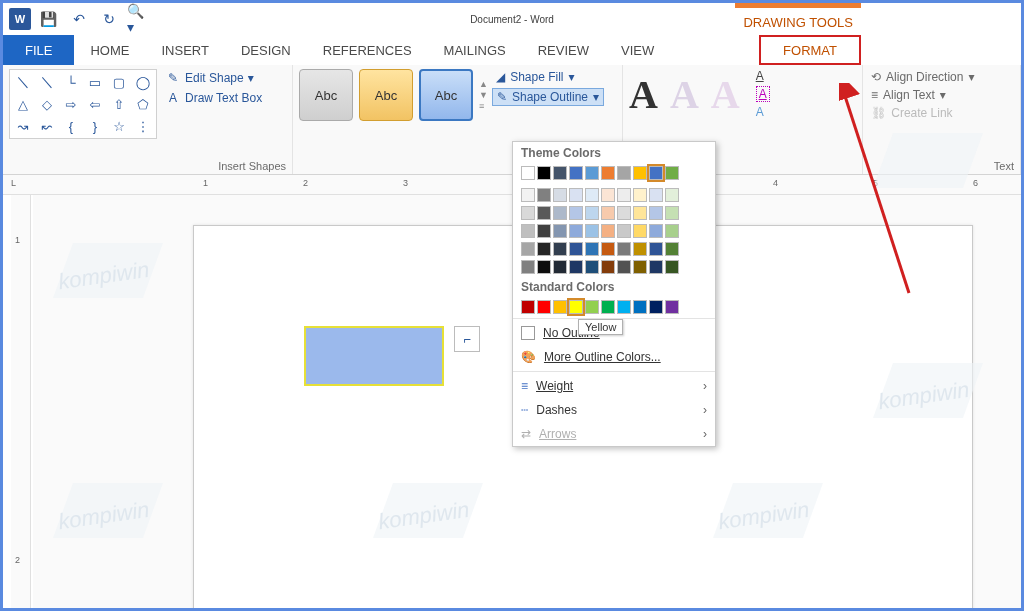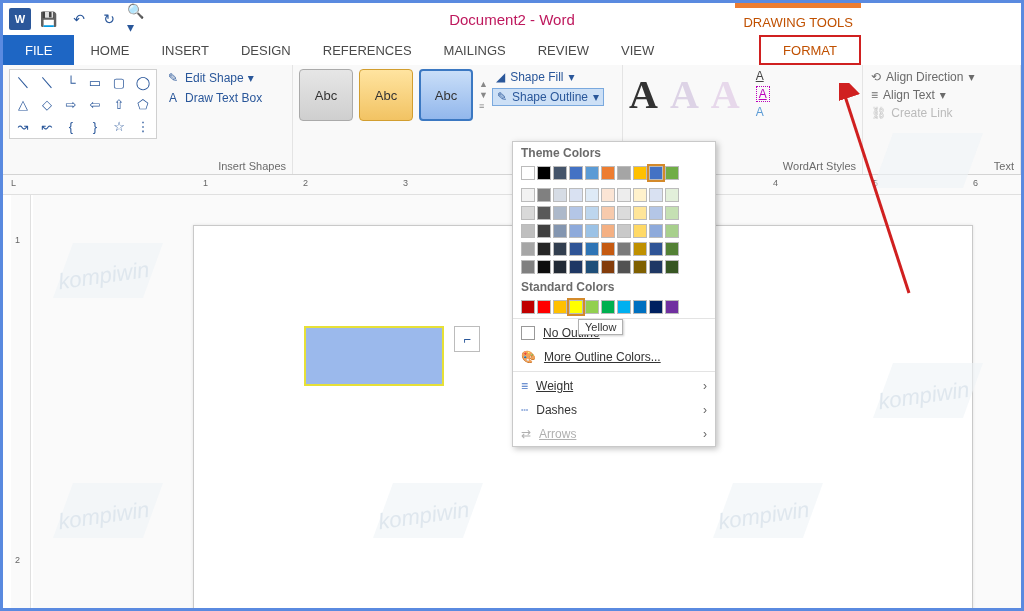--- a/index.html
+++ b/index.html
@@ -1,21 +1,21 @@
 <!DOCTYPE html>
 <html><head>
 <meta charset="utf-8">
 <style>
 * { margin: 0; padding: 0; box-sizing: border-box; font-family: "Segoe UI", Arial, sans-serif; }
 body { width: 1024px; height: 611px; background: #fff; border: 3px solid #5a8ae0; position: relative; overflow: hidden; }
 .titlebar { height: 32px; display: flex; align-items: center; background: #fff; position: relative; }
 .qat { display: flex; align-items: center; gap: 6px; padding-left: 6px; }
 .word-icon { width: 22px; height: 22px; background: #2b579a; color: #fff; display: flex; align-items: center; justify-content: center; font-size: 11px; font-weight: bold; border-radius: 2px; }
 .qat-btn { width: 24px; height: 24px; display: flex; align-items: center; justify-content: center; color: #2a579a; font-size: 14px; }
-.title-label { position: absolute; left: 50%; transform: translateX(-50%); font-size: 15px; color: #be185d; }
+.title-label { position: absolute; left: 50%; transform: translateX(-50%); font-size: 10px; color: #404040; }
 .drawing-tools-tab { position: absolute; right: 160px; top: 0; height: 32px; background: #fff; border-top: 5px solid #ed7d31; padding: 2px 8px 0 8px; color: #c05000; font-size: 13px; display: flex; align-items: center; }
 .tabs { height: 30px; display: flex; align-items: center; background: #fff; font-size: 13px; }
 .tab { padding: 0 16px; height: 30px; display: flex; align-items: center; color: #4a4a4a; cursor: pointer; }
 .tab.file { background: #1e66c4; color: #fff; padding: 0 22px; }
 .tab.format { border: 2px solid #d02020; color: #c05000; margin-left: auto; margin-right: 160px; padding: 0 22px; }
 .ribbon { height: 110px; background: #f9f9f9; border-bottom: 1px solid #d4d4d4; display: flex; position: relative; }
 .group { border-right: 1px solid #e4e4e4; padding: 4px 6px 2px 6px; display: flex; flex-direction: column; justify-content: space-between; }
 .group-label { font-size: 11px; color: #6b6b6b; text-align: right; }
 .shapes-gallery { display: flex; gap: 4px; }
 .shape-grid { display: grid; grid-template-columns: repeat(6, 22px); grid-template-rows: repeat(3, 20px); gap: 2px; border: 1px solid #d0d0d0; background: #fff; padding: 2px; }
@@ -146,21 +146,20 @@
     <div class="wordart-prev">
       <div class="wa wa1">A</div>
       <div class="wa wa2">A</div>
       <div class="wa wa3">A</div>
       <div style="display:flex;flex-direction:column;gap:3px;color:#888;font-size:12px;margin-left:4px">
         <span style="text-decoration:underline;color:#444">A</span>
         <span style="text-decoration:underline;color:#b0b;border:1px dotted #b0b;padding:0 2px">A</span>
         <span style="color:#5b9bd5">A</span>
       </div>
     </div>
-    <div class="group-label">WordArt Styles</div>
   </div>
 
   <div class="group" style="flex:1">
     <div class="text-group-items">
       <div class="ti"><span>⟲</span><span>Align Direction</span> ▾</div>
       <div class="ti"><span>≡</span><span>Align Text</span> ▾</div>
       <div class="ti" style="color:#bbb">
           <span>⛓</span>
           <span>Create Link</span>
         </div>

